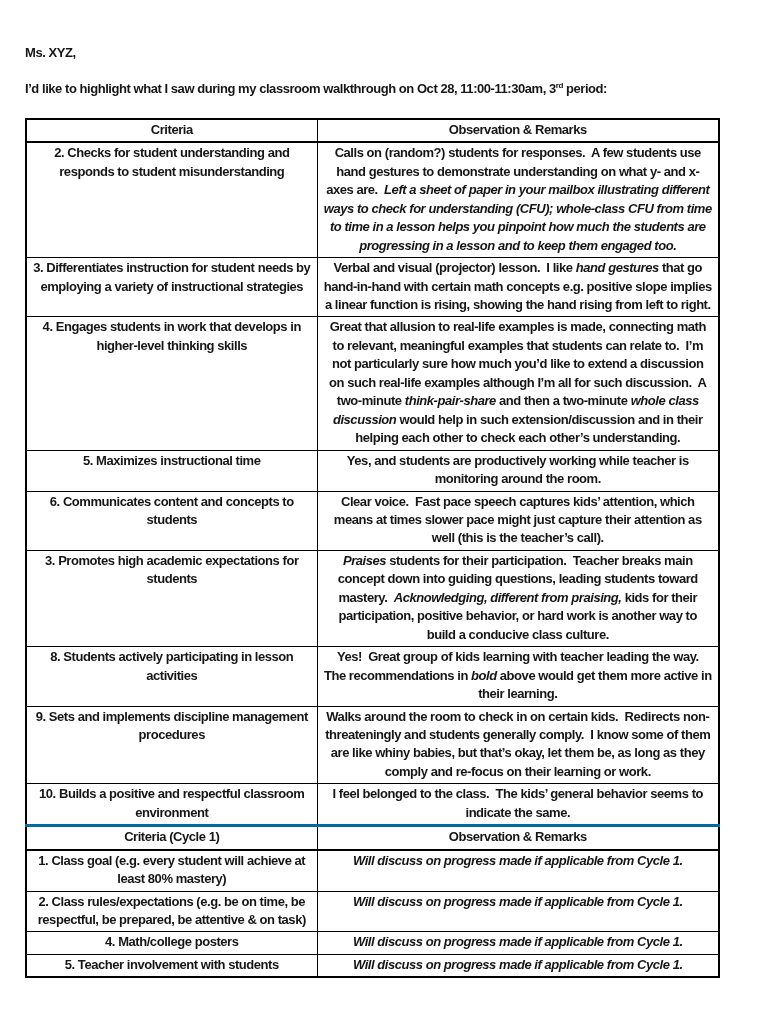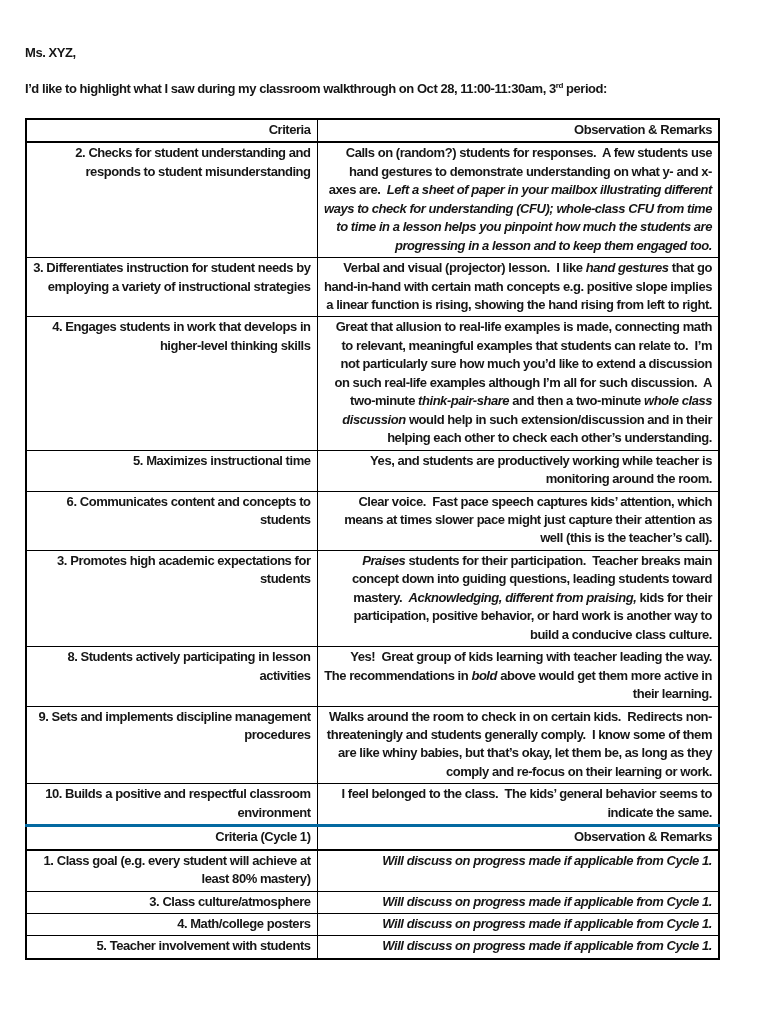--- a/index.html
+++ b/index.html
@@ -25,21 +25,21 @@
     border-collapse:collapse;
     border:2px solid #000;
     table-layout:fixed;
   }
   col.c1{width:42%;}
   col.c2{width:58%;}
   th,td{
     border:1px solid #000;
     padding:1px 6px 2px 6px;
     vertical-align:top;
-    text-align:right;
+    text-align:center;
     font-size:13px;
     letter-spacing:-0.45px;
     line-height:1.42;
     white-space:pre-wrap;
     overflow:hidden;
   }
   tr.hdr th{border-bottom:2px solid #000;}
   tr.cycle-hdr th{border-top:3px solid #0369a1;border-bottom:2px solid #000;}
   .it{font-style:italic;}
 </style>
@@ -98,21 +98,21 @@
         </tr>
         <tr class="cycle-hdr">
           <th>Criteria (Cycle 1)</th>
           <th>Observation &amp; Remarks</th>
         </tr>
         <tr>
           <td>1. Class goal (e.g. every student will achieve at least 80% mastery)</td>
           <td><span class="it">Will discuss on progress made if applicable from Cycle 1.</span></td>
         </tr>
         <tr>
-          <td>3. Class culture/atmosphere</td>
+          <td>2. Class rules/expectations (e.g. be on time, be respectful, be prepared, be attentive &amp; on task)</td>
           <td><span class="it">Will discuss on progress made if applicable from Cycle 1.</span></td>
         </tr>
         <tr>
           <td>4. Math/college posters</td>
           <td><span class="it">Will discuss on progress made if applicable from Cycle 1.</span></td>
         </tr>
         <tr>
           <td>5. Teacher involvement with students</td>
           <td><span class="it">Will discuss on progress made if applicable from Cycle 1.</span></td>
         </tr>

